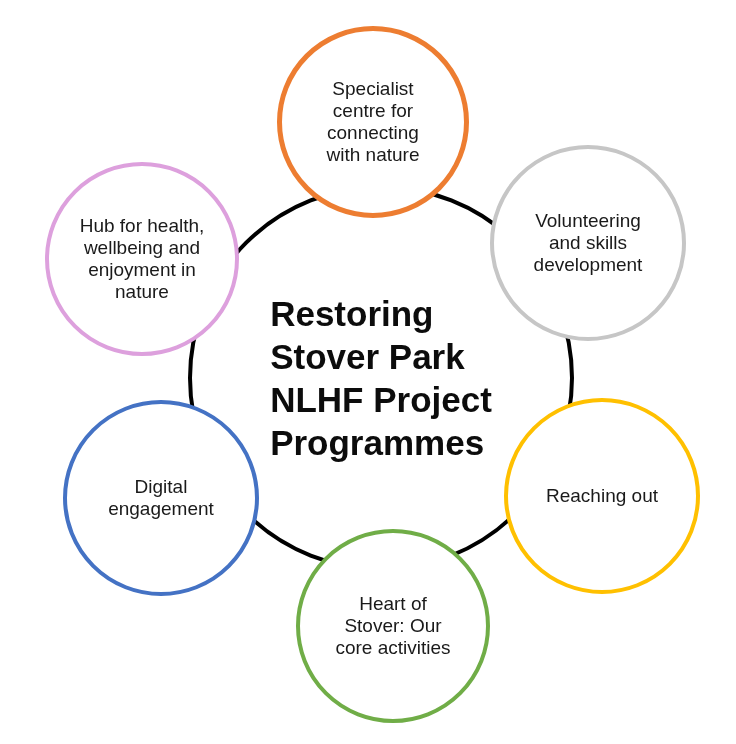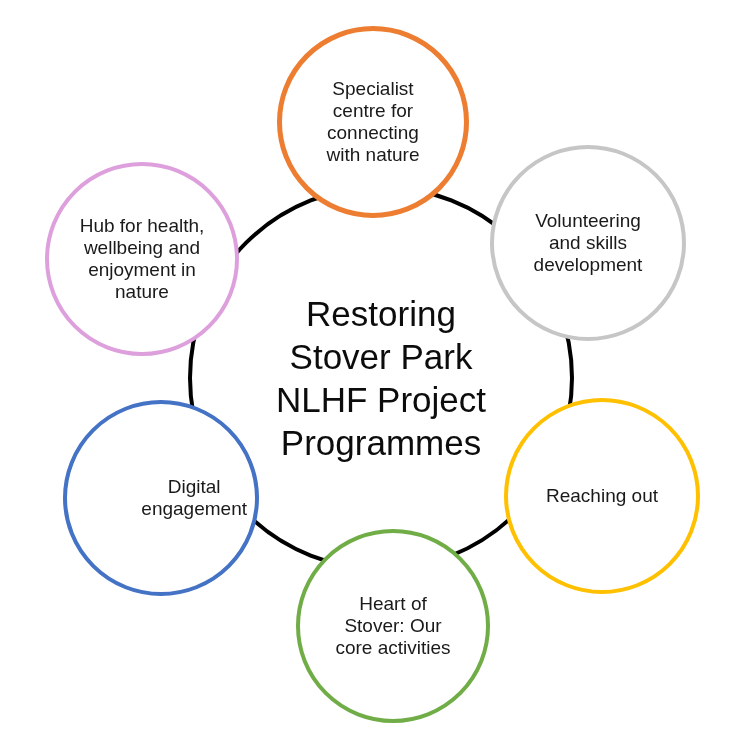--- a/index.html
+++ b/index.html
@@ -36,23 +36,22 @@
     width: 386px;
     height: 386px;
     display: flex;
     align-items: center;
     justify-content: center;
     z-index: 3;
   }
   .title {
     font-size: 35px;
     line-height: 43px;
-    font-weight: 400;
+    font-weight: 700;
     color: #0c0c0c;
-    text-align: center;
     white-space: pre-line;
     letter-spacing: 0px;
   }
   
   .node {
     position: absolute;
     border-radius: 50%;
     box-sizing: border-box;
     background: #ffffff;
     border: 4px solid #c4b5fd;
@@ -66,21 +65,21 @@
     line-height: 22px;
     color: #1a1a1a;
     text-align: center;
     white-space: pre-line;
     padding: 0 8px;
   }
   .node-top        { left: 277px; top: 26px;  width: 192px; height: 192px; border-width: 5px; }
   .node-top-right  { left: 490px; top: 145px; width: 196px; height: 196px; }
   .node-right      { left: 504px; top: 398px; width: 196px; height: 196px; }
   .node-bottom     { left: 296px; top: 529px; width: 194px; height: 194px; }
-  .node-bottom-left{ left: 63px;  top: 400px; width: 196px; height: 196px; justify-content: flex-end; }
+  .node-bottom-left{ left: 63px;  top: 400px; width: 196px; height: 196px; }
   .node-top-left   { left: 45px;  top: 162px; width: 194px; height: 194px; }
 </style>
 </head>
 <body>
 
 <div class="canvas">
 
   <div class="ring" style="border-color: rgb(0, 0, 0);"></div>
 
   <div class="node node-top" style="border-color: rgb(237, 125, 49);">

